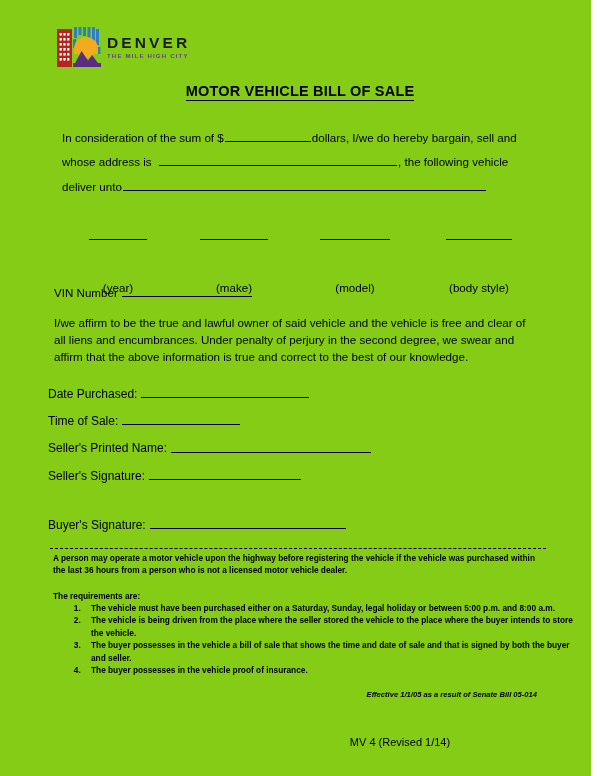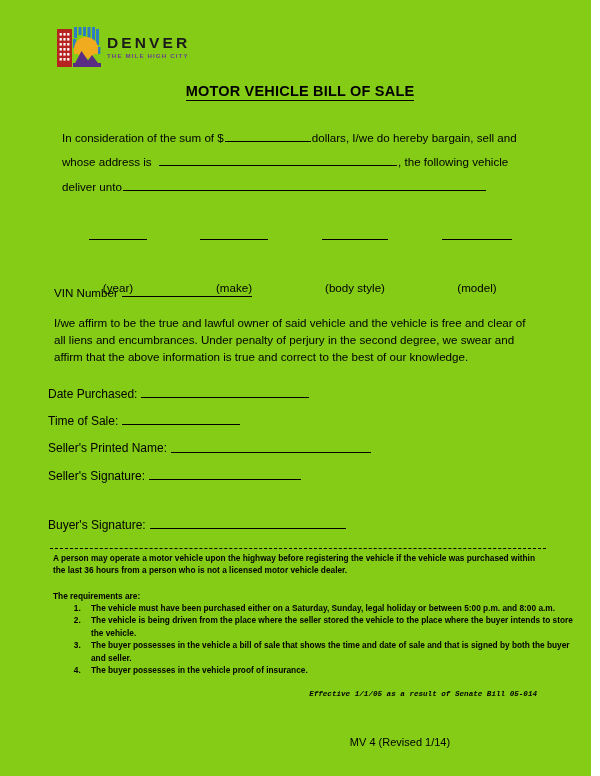--- a/index.html
+++ b/index.html
@@ -219,21 +219,20 @@
     margin-bottom: 0px;
   }
   .effective-note {
     position: absolute;
     right: 54px;
     top: 690px;
     font-size: 7.6px;
     font-weight: bold;
     font-style: italic;
     text-align: right;
-    font-family: Liberation Mono, monospace;
   }
   .form-number {
     position: absolute;
     left: 0;
     top: 736px;
     width: 600px;
     text-align: center;
     padding-left: 200px;
     box-sizing: border-box;
     font-size: 11px;
@@ -313,27 +312,27 @@
   <div class="vehicle-blanks">
     <div class="vb-row">
       <div class="vb-cell c1">
         <span class="vb-line"></span>
         <span class="vb-label">(year)</span>
       </div>
       <div class="vb-cell c2">
         <span class="vb-line"></span>
         <span class="vb-label">(make)</span>
       </div>
+      <div class="vb-cell c4">
+        <span class="vb-line"></span>
+        <span class="vb-label">(model)</span>
+      </div>
       <div class="vb-cell c3">
         <span class="vb-line"></span>
         <span class="vb-label">(body style)</span>
-      </div>
-      <div class="vb-cell c4">
-        <span class="vb-line"></span>
-        <span class="vb-label">(model)</span>
       </div>
     </div>
   </div>
 
   <div class="vin-line">
     <span>VIN Number</span>
     <span class="fill fill-vin"></span>
   </div>
 
   <div class="affirm">I/we affirm to be the true and lawful owner of said vehicle and the vehicle is free and clear of all liens and encumbrances.  Under penalty of perjury in the second degree, we swear and affirm that the above information is true and correct to the best of our knowledge.</div>

